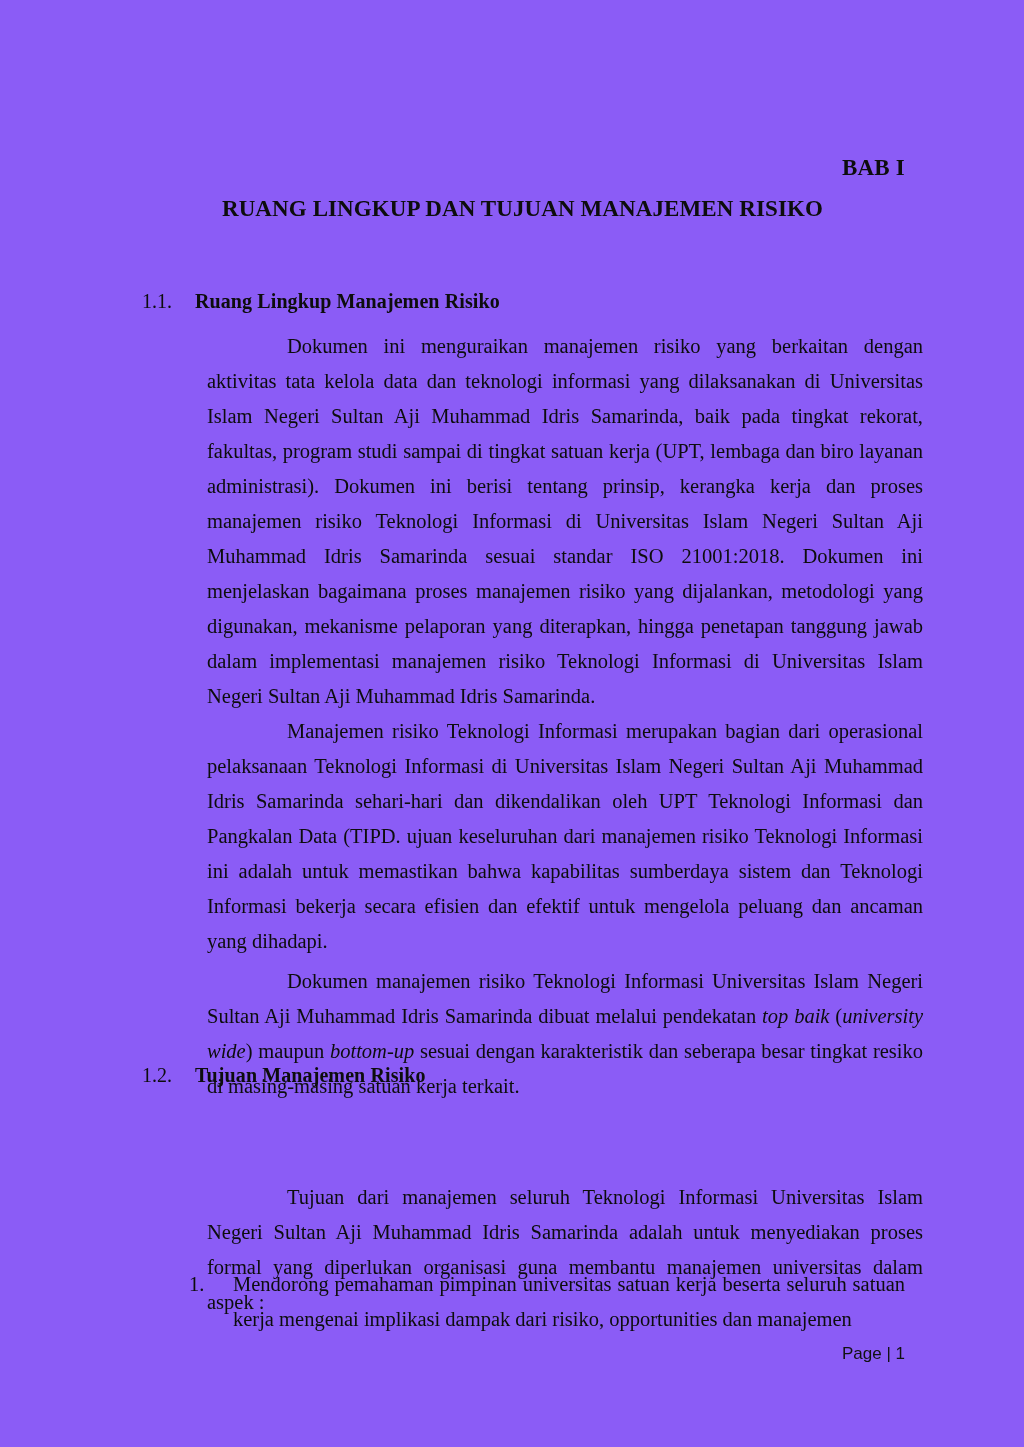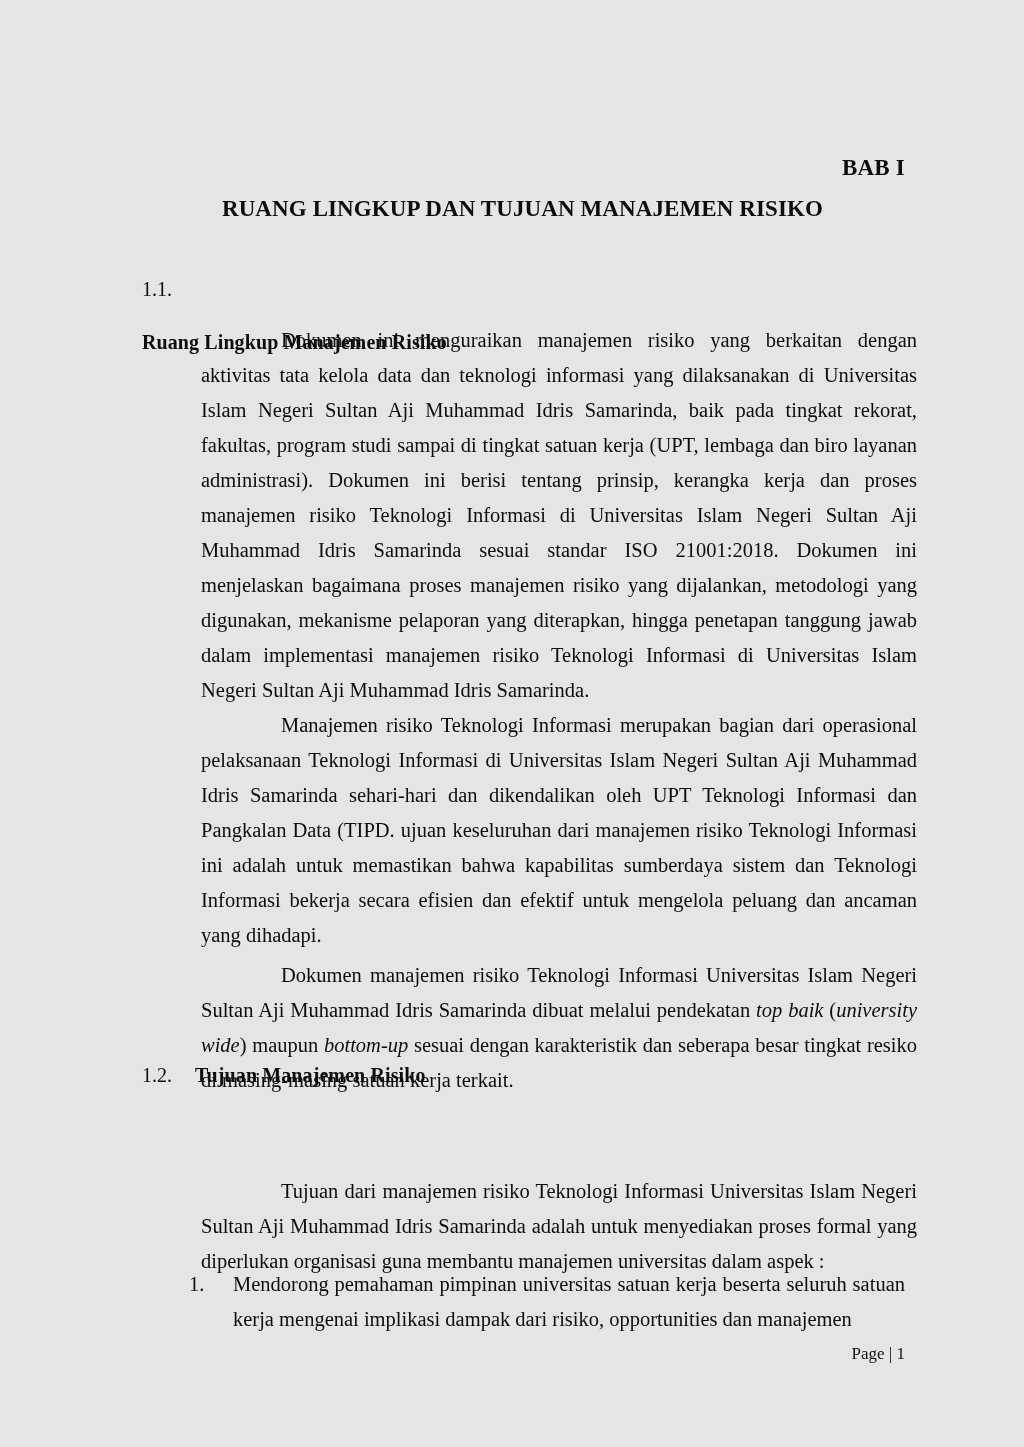--- a/index.html
+++ b/index.html
@@ -13,21 +13,21 @@
     position: relative;
     overflow: hidden;
     font-family: "Liberation Serif", "DejaVu Serif", serif;
     color: #0d0d0d;
     -webkit-font-smoothing: antialiased;
   }
 
   .page {
     position: absolute;
     inset: 0;
-    background: #e5e5e5;
+    background: #8b5cf6;
   }
 
   
   .bab-line {
     position: absolute;
     left: 189px;
     width: 716px;
     top: 155px;
     text-align: right;
     font-weight: bold;
@@ -59,34 +59,34 @@
   .section-num {
     width: 53px;
     flex: 0 0 53px;
     font-weight: normal;
   }
   .section-label {
     font-weight: bold;
     letter-spacing: 0.1px;
   }
 
-  #sec-1-1 { top: 278px; flex-direction: column; }
+  #sec-1-1 { top: 290px; }
   #sec-1-2 { top: 1064px; }
 
   
   .para {
     position: absolute;
     left: 189px;
     width: 716px;
     font-size: 20.5px;
     line-height: 35px;
     text-align: justify;
     text-justify: inter-word;
     text-indent: 80px;
-    margin: 12px;
+    margin: 18px;
   }
 
   #p1 { top: 311px; }
   #p2 { top: 696px; }
   #p3 { top: 946px; }
   #p4 { top: 1162px; }
 
   
   .num-list {
     position: absolute;
@@ -113,21 +113,21 @@
     text-justify: inter-word;
   }
 
   
   .footer {
     position: absolute;
     left: 189px;
     width: 716px;
     top: 1344px;
     text-align: right;
-    font-family: Liberation Serif, serif;
+    font-family: Liberation Sans, sans-serif;
     font-size: 17px;
     color: #111111;
   }
 
   em { font-style: italic; }
 </style>
 </head>
 <body>
 
 <div class="page">
@@ -145,21 +145,21 @@
 
   <p class="para" id="p2">Manajemen risiko Teknologi Informasi merupakan bagian dari operasional pelaksanaan Teknologi Informasi di Universitas Islam Negeri Sultan Aji Muhammad Idris Samarinda sehari-hari dan dikendalikan oleh UPT Teknologi Informasi dan Pangkalan Data (TIPD. ujuan keseluruhan dari manajemen risiko Teknologi Informasi ini adalah untuk memastikan bahwa kapabilitas sumberdaya sistem dan Teknologi Informasi bekerja secara efisien dan efektif untuk mengelola peluang dan ancaman yang dihadapi.</p>
 
   <p class="para" id="p3"><span>Dokumen manajemen risiko Teknologi Informasi Universitas Islam Negeri Sultan Aji Muhammad Idris Samarinda dibuat melalui pendekatan </span><em>top baik</em><span> (</span><em>university wide</em><span>) maupun </span><em>bottom-up</em><span> sesuai dengan karakteristik dan seberapa besar tingkat resiko di masing-masing satuan kerja terkait.</span></p>
 
   <div class="section-head" id="sec-1-2">
     <span class="section-num">1.2.</span>
     <span class="section-label">Tujuan Manajemen Risiko</span>
   </div>
 
-  <p class="para" id="p4">Tujuan dari manajemen risiko Teknologi Informasi Universitas Islam Negeri Sultan Aji Muhammad Idris Samarinda adalah untuk menyediakan proses formal yang diperlukan organisasi guna membantu manajemen universitas dalam aspek :</p>
+  <p class="para" id="p4">Tujuan dari manajemen seluruh Teknologi Informasi Universitas Islam Negeri Sultan Aji Muhammad Idris Samarinda adalah untuk menyediakan proses formal yang diperlukan organisasi guna membantu manajemen universitas dalam aspek :</p>
 
   <ol class="num-list">
     <li>
       <span class="li-num">1.</span>
       <span class="li-text">Mendorong pemahaman pimpinan universitas satuan kerja beserta seluruh satuan kerja mengenai implikasi dampak dari risiko, opportunities dan manajemen</span>
     </li>
   </ol>
 
   <div class="footer">Page | 1</div>
 

